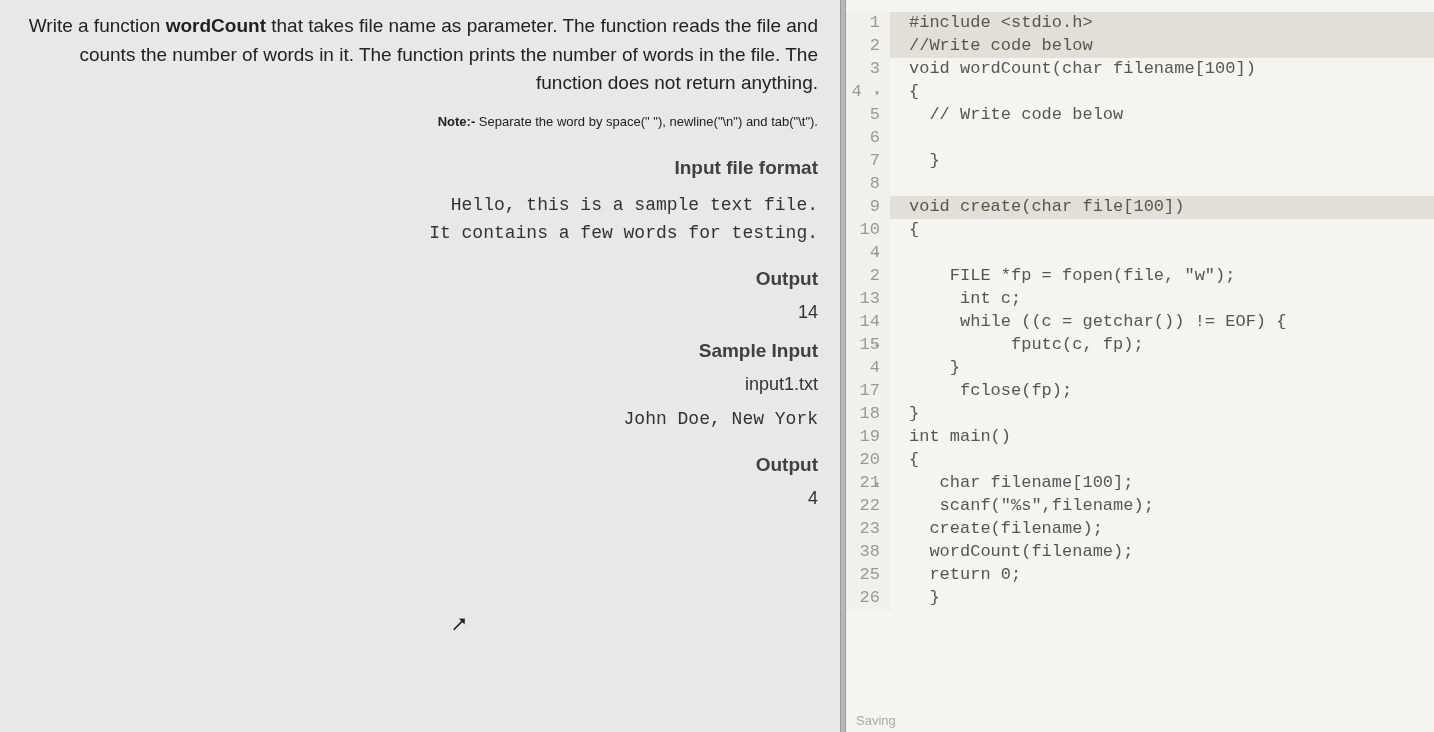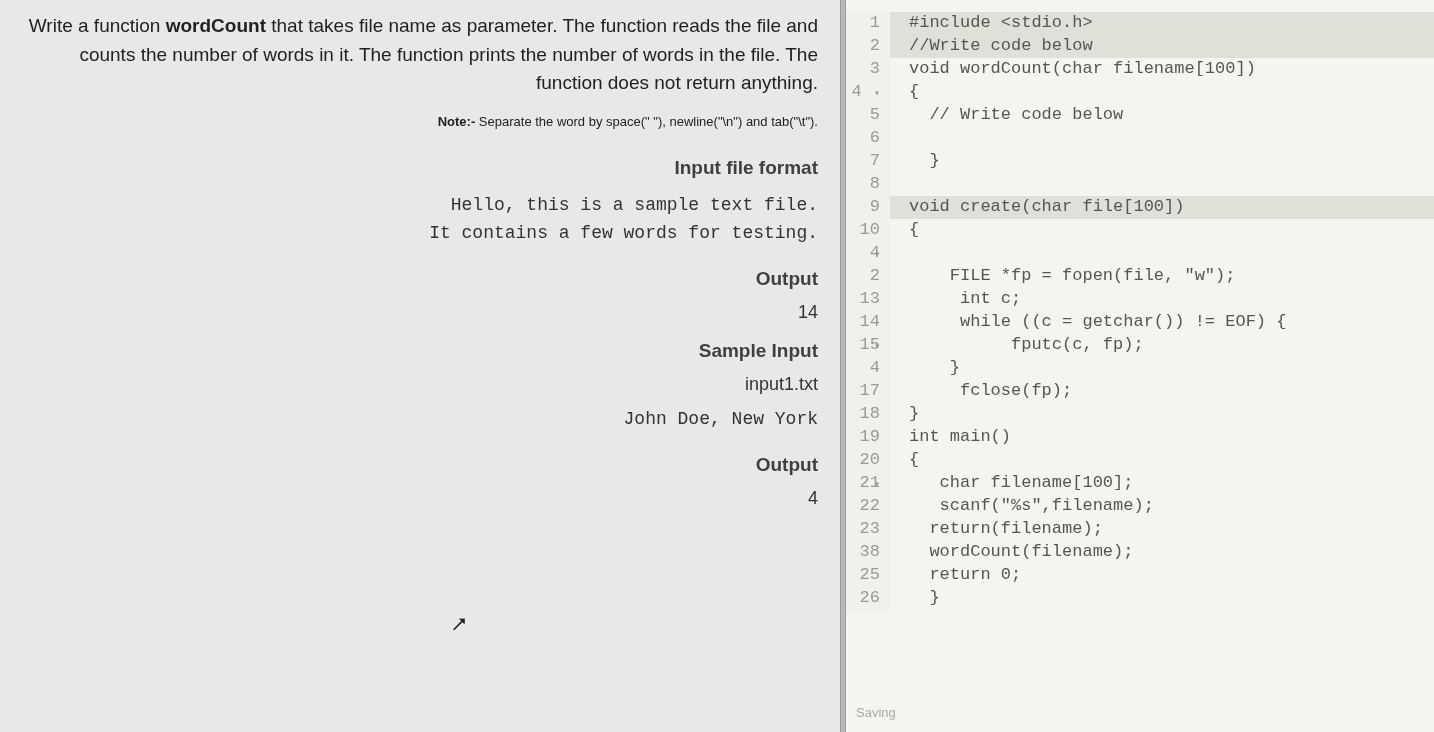--- a/index.html
+++ b/index.html
@@ -105,21 +105,21 @@
       display: block;
       height: 23px;
       white-space: pre;
       padding-left: 19px;
     }
     .code-lines .cl.hl {
       background: #e0e0d8;
     }
     .saving {
       position: absolute;
-      bottom: 12px;
+      bottom: 4px;
       left: 10px;
       color: #aaa;
       font-size: 13px;
     }
     .mouse-cursor {
       position: absolute;
       left: 452px;
       top: 612px;
       font-size: 22px;
       color: #222;
@@ -198,20 +198,20 @@
         <span class="cl">     int c;</span>
         <span class="cl">     while ((c = getchar()) != EOF) {</span>
         <span class="cl">          fputc(c, fp);</span>
         <span class="cl">    }</span>
         <span class="cl">     fclose(fp);</span>
         <span class="cl">}</span>
         <span class="cl">int main()</span>
         <span class="cl">{</span>
         <span class="cl">   char filename[100];</span>
         <span class="cl">   scanf("%s",filename);</span>
-        <span class="cl">  return(filename);</span>
+        <span class="cl">  create(filename);</span>
         <span class="cl">  wordCount(filename);</span>
         <span class="cl">  return 0;</span>
         <span class="cl">  }</span>
       </div>
   </div>
   <div class="saving">Saving</div>
 </div>
 
 </body></html>

